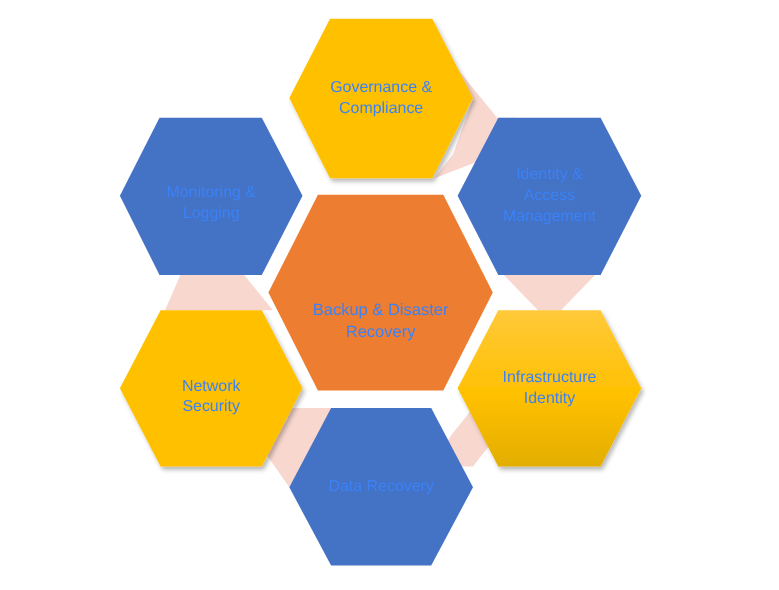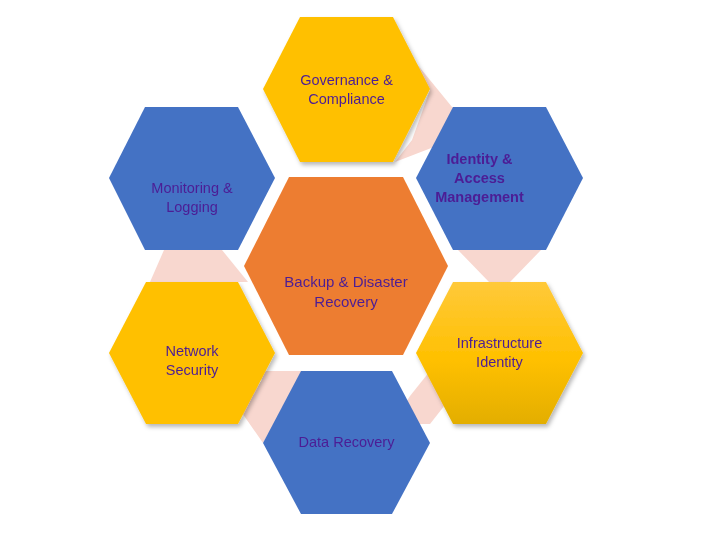--- a/index.html
+++ b/index.html
@@ -15,21 +15,21 @@
       font-family: "Liberation Sans", "DejaVu Sans", sans-serif;
     }
     #canvas {
       position: absolute;
       left: 0; top: 0;
       width: 708px;
       height: 536px;
     }
     .hex-label {
       position: absolute;
-      color: #4c1d95;
+      color: #3b82f6;
       font-size: 14.5px;
       line-height: 19px;
       text-align: center;
       display: flex;
       align-items: center;
       justify-content: center;
       white-space: pre-line;
       pointer-events: none;
     }
     .hex-label.center {
@@ -93,29 +93,29 @@
   </g>
 
   <g class="hex-hit">
     <polygon points="289,177 403,177 448,266 403,355 289,355 244,266" fill="#ED7D31"></polygon>
   </g>
 </svg>
 
 <div class="hex-label" style="left:263px; top:17px; width:167px; height:145px;">Governance &amp;
 Compliance</div>
 
-<div class="hex-label" style="left:396px; top:107px; width:167px; height:143px;font-weight:bold;">Identity &amp;
+<div class="hex-label" style="left:416px; top:107px; width:167px; height:143px;">Identity &amp;
 Access
 Management</div>
 
 <div class="hex-label" style="left:416px; top:282px; width:167px; height:142px;">Infrastructure
 Identity</div>
 
 <div class="hex-label" style="left:263px; top:371px; width:167px; height:143px;">Data Recovery</div>
 
 <div class="hex-label" style="left:109px; top:282px; width:166px; height:158px;">Network
 Security</div>
 
-<div class="hex-label" style="left:109px; top:118px; width:166px; height:160px;">Monitoring &amp;
+<div class="hex-label" style="left:109px; top:105px; width:166px; height:160px;">Monitoring &amp;
 Logging</div>
 
 <div class="hex-label center" style="left:244px; top:177px; width:204px; height:230px;">Backup &amp; Disaster
 Recovery</div>
 
 </body></html>

